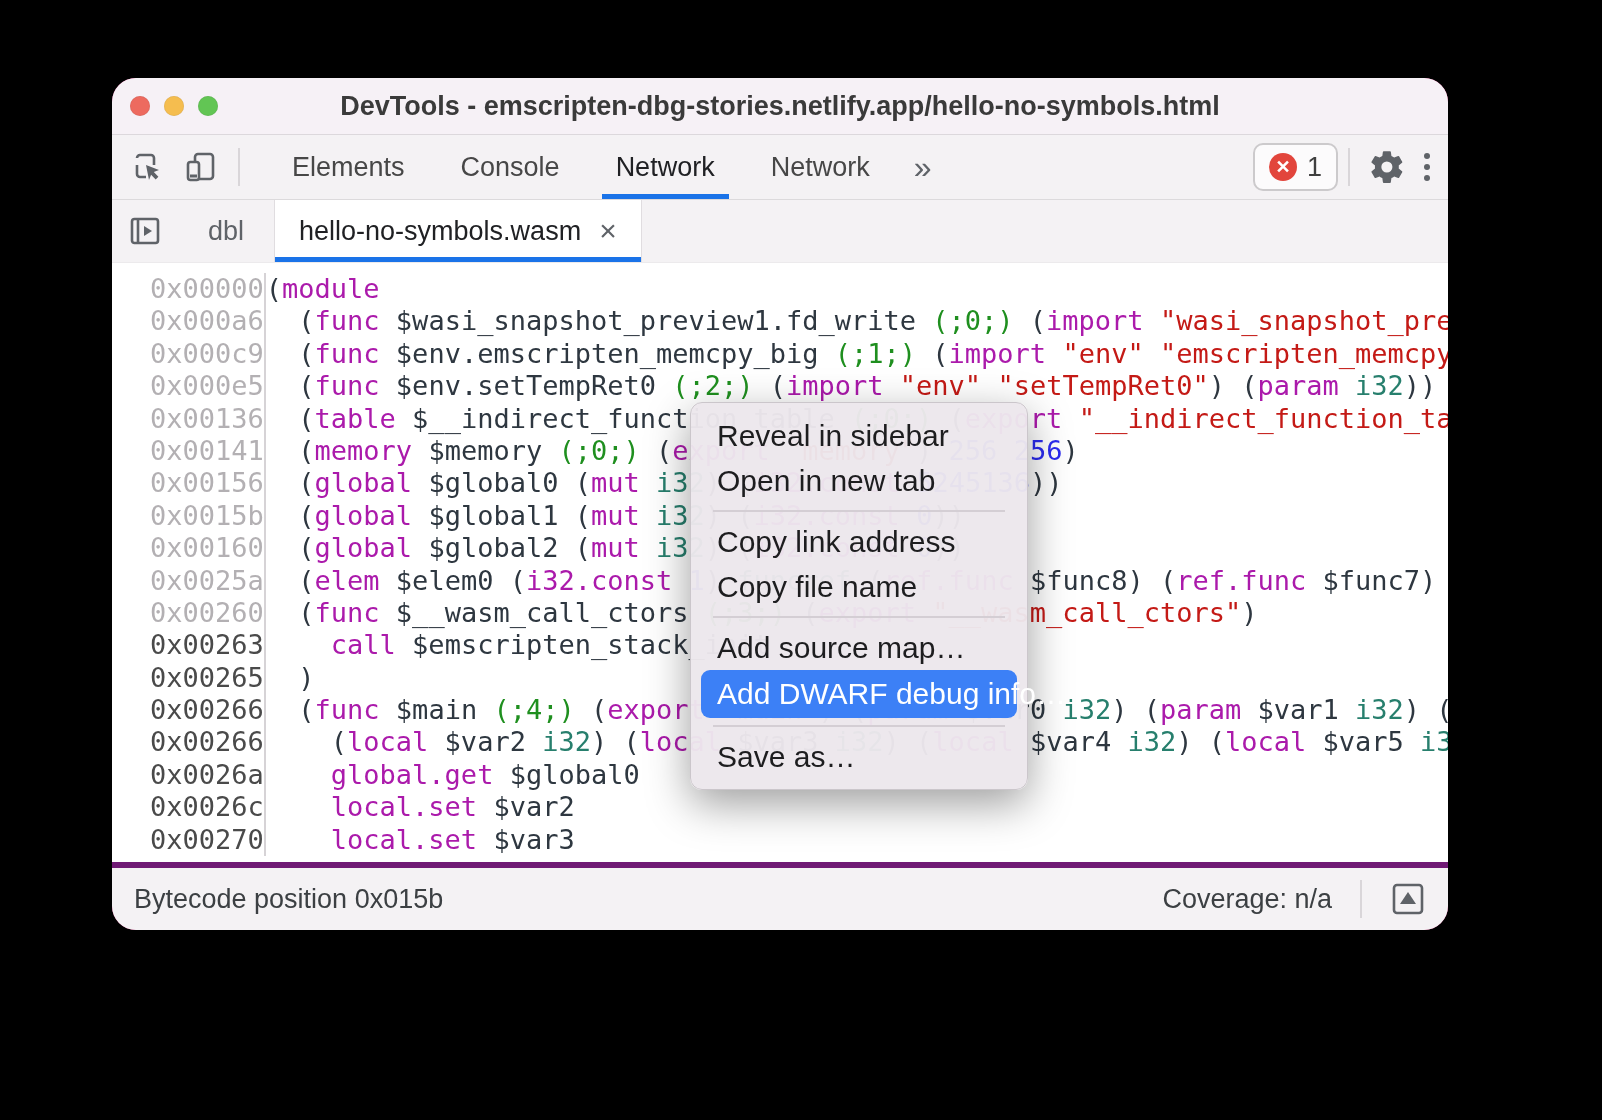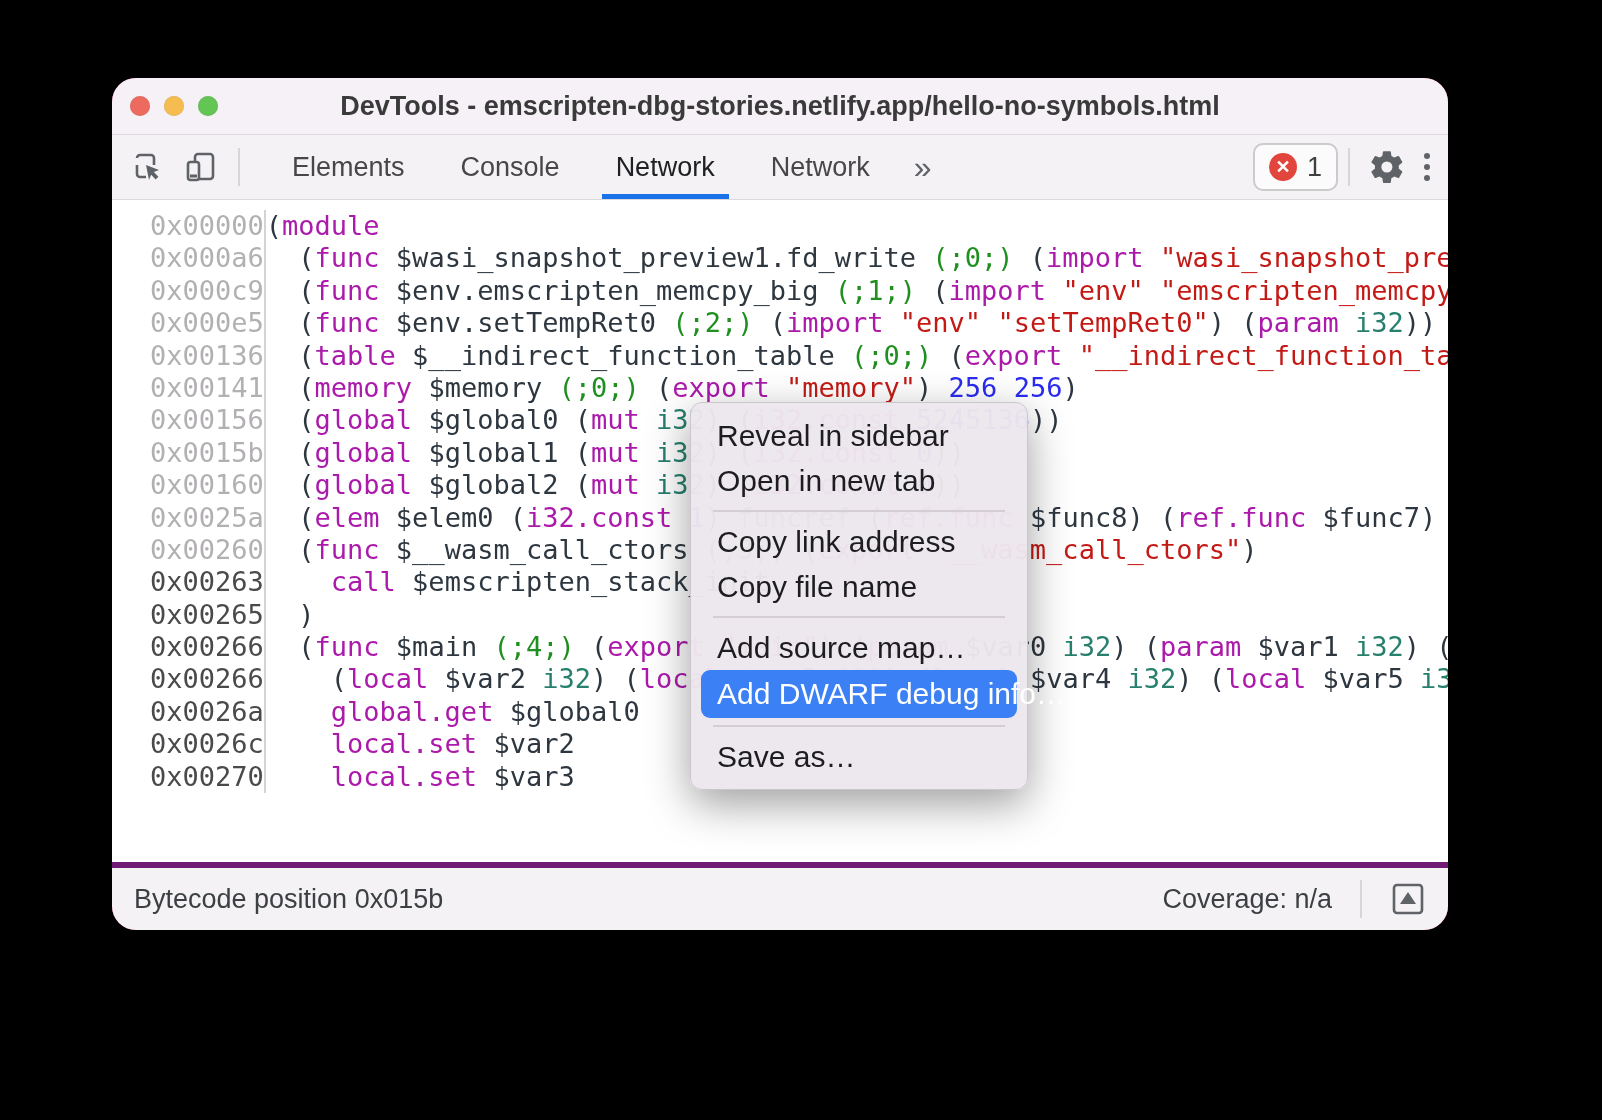--- a/index.html
+++ b/index.html
@@ -119,20 +119,34 @@
           <path d="M19.4 13c.04-.32.06-.66.06-1s-.02-.68-.06-1l2.1-1.65a.5.5 0 0 0 .12-.64l-2-3.46a.5.5 0 0 0-.6-.22l-2.49 1a7.3 7.3 0 0 0-1.73-1l-.38-2.65A.5.5 0 0 0 13.92 2h-4a.5.5 0 0 0-.5.42l-.38 2.65c-.62.26-1.2.6-1.73 1l-2.48-1a.5.5 0 0 0-.61.22l-2 3.46a.5.5 0 0 0 .12.64L4.44 11c-.04.32-.06.66-.06 1s.02.68.06 1l-2.1 1.65a.5.5 0 0 0-.12.64l2 3.46c.14.24.42.34.6.22l2.5-1c.52.4 1.1.74 1.72 1l.38 2.65c.04.24.25.42.5.42h4c.25 0 .46-.18.5-.42l.38-2.65c.62-.26 1.2-.6 1.73-1l2.49 1c.23.1.5 0 .6-.22l2-3.46a.5.5 0 0 0-.12-.64L19.4 13zm-7.48 2.5a3.5 3.5 0 1 1 0-7 3.5 3.5 0 0 1 0 7z"></path>
         </svg>
       </div>
       <div class="kebab">
           <i></i>
           <i></i>
           <i></i>
         </div>
     </div>
 
+    <div class="tabbar">
+      <div class="nav-toggle">
+        <svg width="36" height="36" viewBox="0 0 36 36" fill="none" stroke="#5f6368" stroke-width="2.6">
+          <rect x="5" y="6" width="26" height="24" rx="2.5" fill="none"></rect>
+          <path d="M11 6 v24"></path>
+          <path d="M17 13 l8 5 -8 5 z" fill="#5f6368" stroke="none"></path>
+        </svg>
+      </div>
+      <div class="file-tab-inactive">dbl</div>
+      <div class="file-tab-active">
+        <span>hello-no-symbols.wasm</span>
+        <span class="close-x">×</span>
+      </div>
+    </div>
 
     <div class="editor">
       <div class="code-lines" id="code-lines">
           <div class="line"><span class="gutter-cell">0x00000</span><span class="code-cell"><span class="sp">(</span><span class="sk">module</span></span></div>
           <div class="line"><span class="gutter-cell">0x000a6</span><span class="code-cell"><span class="sp">  (</span><span class="sk">func</span><span class="sp"> $wasi_snapshot_preview1.fd_write </span><span class="sg">(;0;)</span><span class="sp"> (</span><span class="sk">import</span><span class="sp"> </span><span class="ss">"wasi_snapshot_preview1"</span></span></div>
           <div class="line"><span class="gutter-cell">0x000c9</span><span class="code-cell"><span class="sp">  (</span><span class="sk">func</span><span class="sp"> $env.emscripten_memcpy_big </span><span class="sg">(;1;)</span><span class="sp"> (</span><span class="sk">import</span><span class="sp"> </span><span class="ss">"env"</span><span class="sp"> </span><span class="ss">"emscripten_memcpy_big"</span></span></div>
           <div class="line"><span class="gutter-cell">0x000e5</span><span class="code-cell"><span class="sp">  (</span><span class="sk">func</span><span class="sp"> $env.setTempRet0 </span><span class="sg">(;2;)</span><span class="sp"> (</span><span class="sk">import</span><span class="sp"> </span><span class="ss">"env"</span><span class="sp"> </span><span class="ss">"setTempRet0"</span><span class="sp">) (</span><span class="sk">param</span><span class="sp"> </span><span class="st">i32</span><span class="sp">))</span></span></div>
           <div class="line"><span class="gutter-cell">0x00136</span><span class="code-cell"><span class="sp">  (</span><span class="sk">table</span><span class="sp"> $__indirect_function_table </span><span class="sg">(;0;)</span><span class="sp"> (</span><span class="sk">export</span><span class="sp"> </span><span class="ss">"__indirect_function_table"</span></span></div>
           <div class="line"><span class="gutter-cell">0x00141</span><span class="code-cell"><span class="sp">  (</span><span class="sk">memory</span><span class="sp"> $memory </span><span class="sg">(;0;)</span><span class="sp"> (</span><span class="sk">export</span><span class="sp"> </span><span class="ss">"memory"</span><span class="sp">) </span><span class="sn">256 256</span><span class="sp">)</span></span></div>
           <div class="line"><span class="gutter-cell">0x00156</span><span class="code-cell"><span class="sp">  (</span><span class="sk">global</span><span class="sp"> $global0 (</span><span class="sk">mut</span><span class="sp"> </span><span class="st">i32</span><span class="sp">) (</span><span class="sk">i32.const</span><span class="sp"> </span><span class="sn">5245136</span><span class="sp">))</span></span></div>

